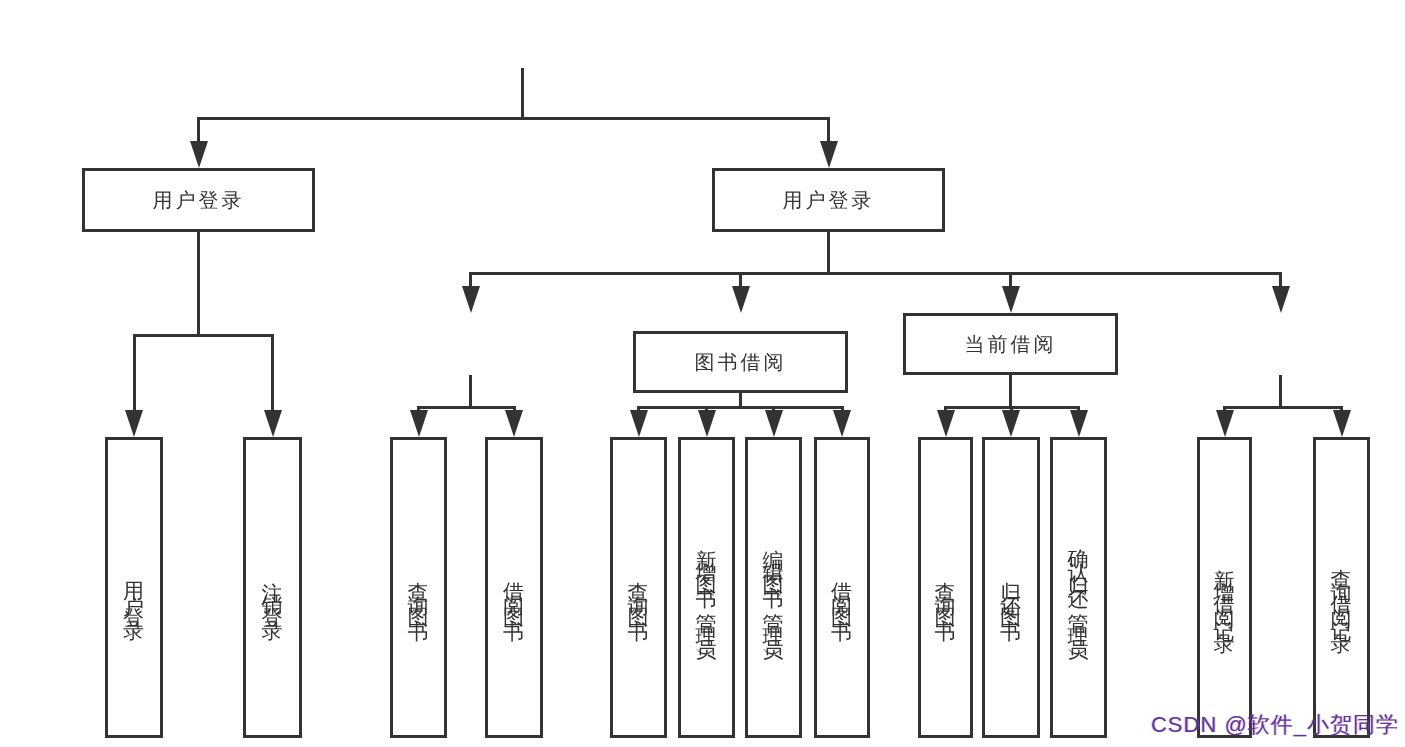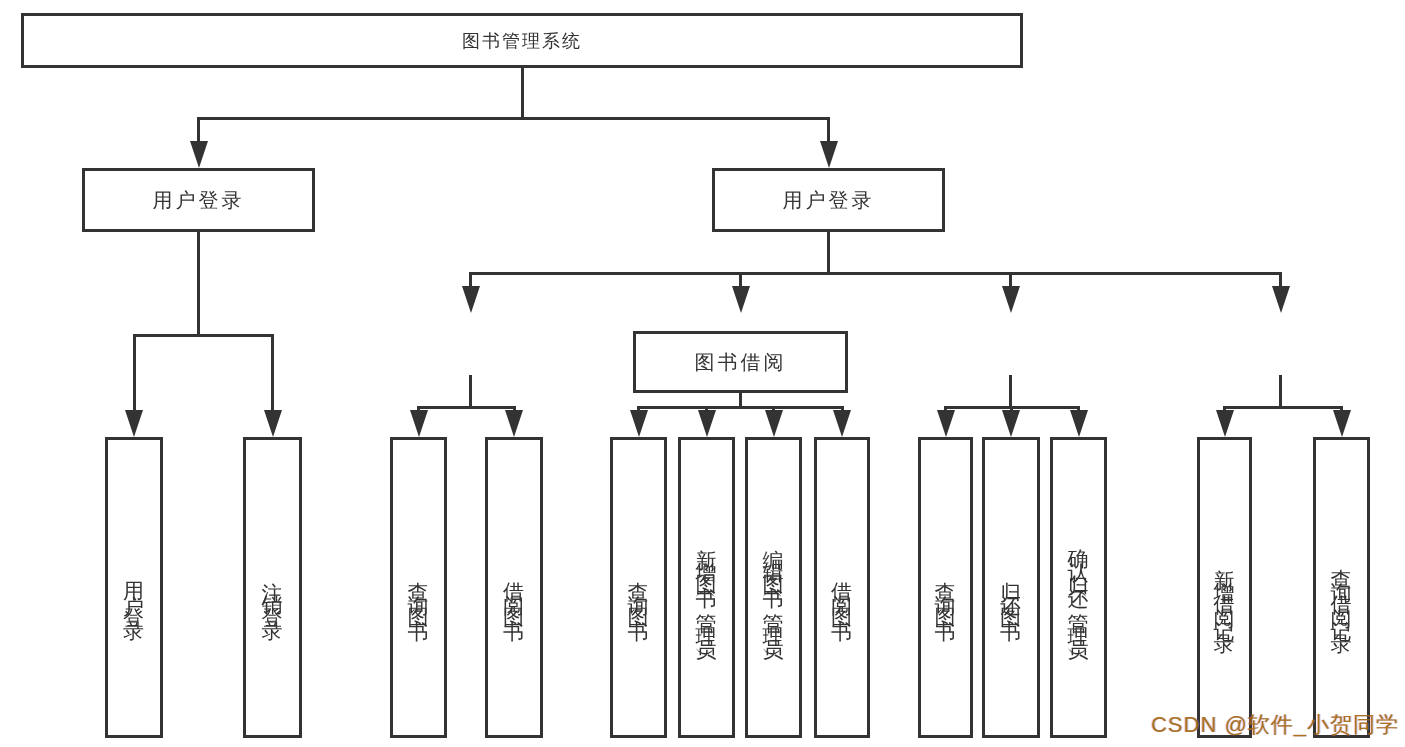--- a/index.html
+++ b/index.html
@@ -53,36 +53,36 @@
     border-right: 9px solid transparent;
     border-top: 27px solid #333333;
     z-index: 1;
   }
   .watermark {
     position: absolute;
     right: 6px;
     top: 710px;
     font-size: 22px;
     letter-spacing: 1px;
-    color: #a16207;
+    color: #4c1d95;
     opacity: 0.9;
     text-shadow: -1px 0 rgba(230,120,120,0.45), 1px 0 rgba(120,140,230,0.45);
     z-index: 5;
     white-space: nowrap;
   }
 </style>
 </head>
 <body>
 
 <div id="diagram-canvas">
   <div class="watermark">CSDN @软件_小贺同学</div>
-<div class="node h-label root-label" style="left: 21px; top: 13px; width: 1002px; height: 55px;">图书管理系统</div>
     <div class="node h-label" style="left: 82px; top: 168px; width: 233px; height: 64px;">用户登录</div>
     <div class="node h-label" style="left: 712px; top: 168px; width: 233px; height: 64px;">用户登录</div>
     <div class="node h-label" style="left: 633px; top: 331px; width: 215px; height: 62px;">图书借阅</div>
+    <div class="node h-label" style="left: 903px; top: 313px; width: 215px; height: 62px;">当前借阅</div>
     <div class="node v-label" style="left: 105px; top: 437px; width: 58px; height: 301px;">用户登录</div>
     <div class="node v-label" style="left: 243px; top: 437px; width: 59px; height: 301px;">注销登录</div>
     <div class="node v-label" style="left: 390px; top: 437px; width: 57px; height: 301px;">查询图书</div>
     <div class="node v-label" style="left: 485px; top: 437px; width: 58px; height: 301px;">借阅图书</div>
     <div class="node v-label" style="left: 610px; top: 437px; width: 57px; height: 301px;">查询图书</div>
     <div class="node v-label" style="left: 678px; top: 437px; width: 57px; height: 301px;">新增图书（管理员）</div>
     <div class="node v-label" style="left: 745px; top: 437px; width: 57px; height: 301px;">编辑图书（管理员）</div>
     <div class="node v-label" style="left: 814px; top: 437px; width: 56px; height: 301px;">借阅图书</div>
     <div class="node v-label" style="left: 918px; top: 437px; width: 55px; height: 301px;">查询图书</div>
     <div class="node v-label" style="left: 982px; top: 437px; width: 58px; height: 301px;">归还图书</div>

